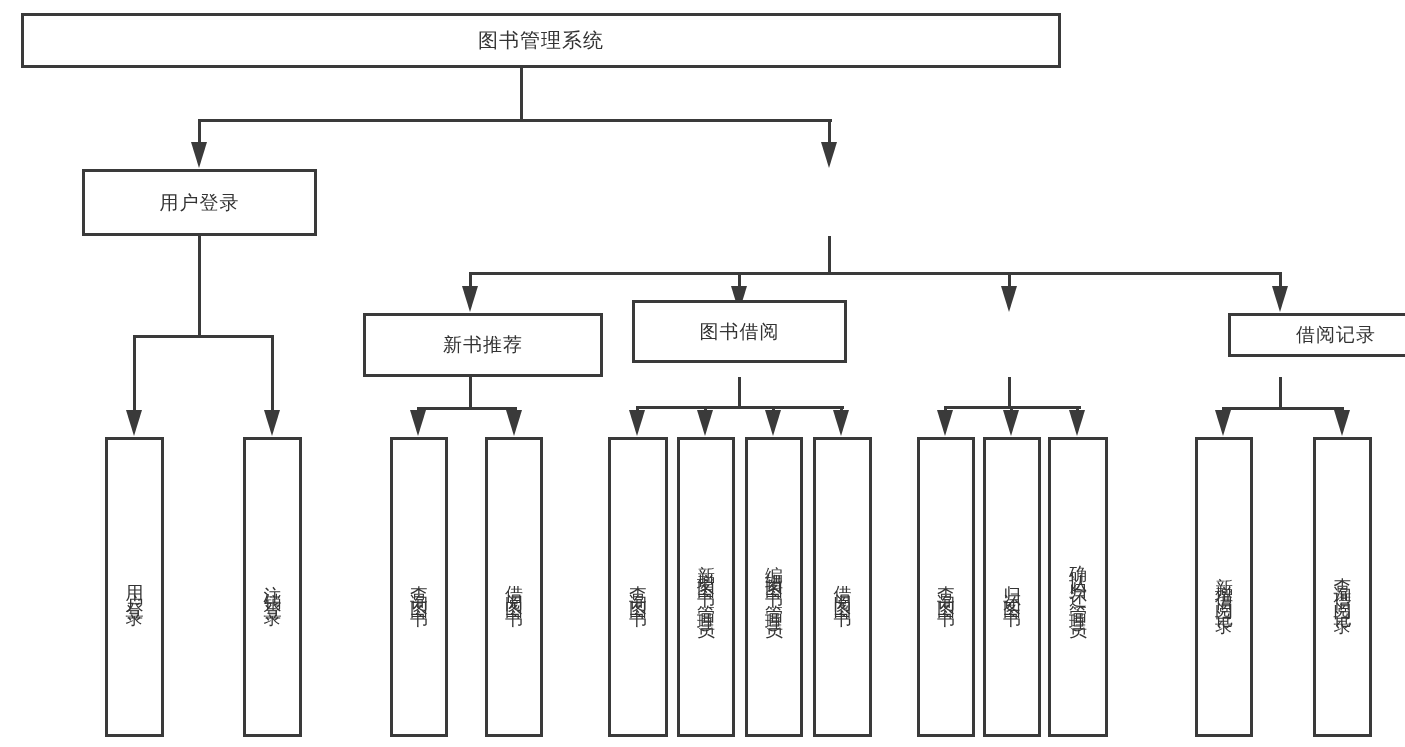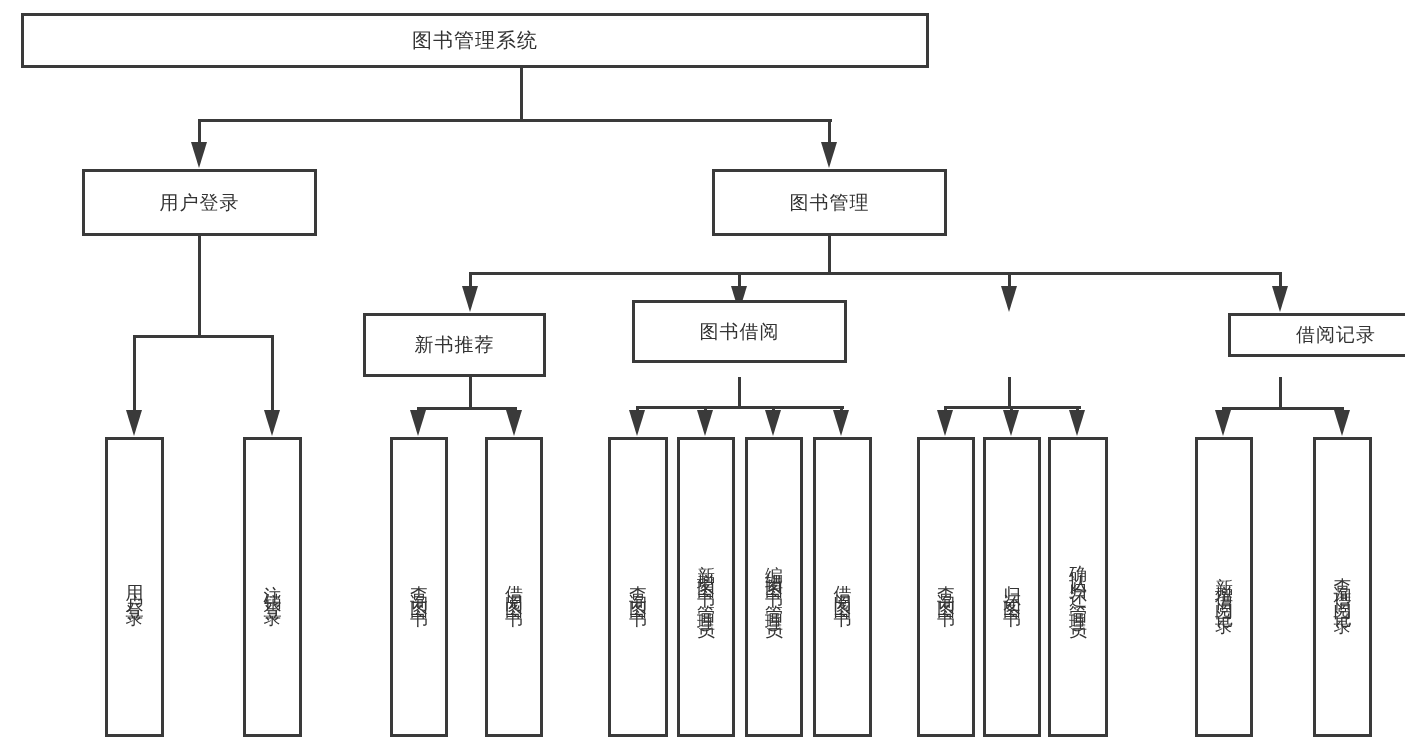--- a/index.html
+++ b/index.html
@@ -57,57 +57,54 @@
     letter-spacing: 1px;
     white-space: nowrap;
     z-index: 5;
   }
 </style>
 </head>
 <body>
 
 <div id="canvas">
 
-  <div class="box" style="left:21px; top:13px; width:908px; height:55px; font-size:20px;">
+  <div class="box" style="left:21px; top:13px; width:1040px; height:55px; font-size:20px;">
     <span>图书管理系统</span>
   </div>
 
   <div class="line" style="left:520px; top:68px; width:3px; height:54px;"></div>
   <div class="line" style="left:198px; top:119px; width:634px; height:3px;"></div>
   <div class="line" style="left:198px; top:119px; width:3px; height:28px;"></div>
   <div class="arrowhead" style="left:191px; top:142px;"></div>
   <div class="line" style="left:828px; top:119px; width:3px; height:28px;"></div>
   <div class="arrowhead" style="left:821px; top:142px;"></div>
 
   <div class="box" style="left:82px; top:169px; width:235px; height:67px;">
     <span>用户登录</span>
-  </div>
-  <div class="box" style="left:712px; top:169px; width:235px; height:67px;">
-    <span>图书管理</span>
   </div>
 
   <div class="line" style="left:198px; top:236px; width:3px; height:102px;"></div>
   <div class="line" style="left:133px; top:335px; width:141px; height:3px;"></div>
   <div class="line" style="left:133px; top:335px; width:3px; height:80px;"></div>
   <div class="arrowhead" style="left:126px; top:410px;"></div>
   <div class="line" style="left:271px; top:335px; width:3px; height:80px;"></div>
   <div class="arrowhead" style="left:264px; top:410px;"></div>
 
   <div class="line" style="left:828px; top:236px; width:3px; height:39px;"></div>
   <div class="line" style="left:469px; top:272px; width:813px; height:3px;"></div>
   <div class="line" style="left:469px; top:272px; width:3px; height:20px;"></div>
   <div class="arrowhead" style="left:462px; top:286px;"></div>
   <div class="line" style="left:738px; top:272px; width:3px; height:20px;"></div>
   <div class="arrowhead" style="left:731px; top:286px;"></div>
   <div class="line" style="left:1008px; top:272px; width:3px; height:20px;"></div>
   <div class="arrowhead" style="left:1001px; top:286px;"></div>
   <div class="line" style="left:1279px; top:272px; width:3px; height:20px;"></div>
   <div class="arrowhead" style="left:1272px; top:286px;"></div>
 
-  <div class="box" style="left:363px; top:313px; width:183px; height:64px;">
+  <div class="box" style="left:363px; top:313px; width:240px; height:64px;">
     <span>新书推荐</span>
   </div>
   <div class="box" style="left:632px; top:300px; width:215px; height:63px;">
     <span>图书借阅</span>
   </div>
   <div class="box" style="left:1228px; top:313px; width:216px; height:44px;">
     <span>借阅记录</span>
   </div>
 
   <div class="line" style="left:469px; top:377px; width:3px; height:33px;"></div>

